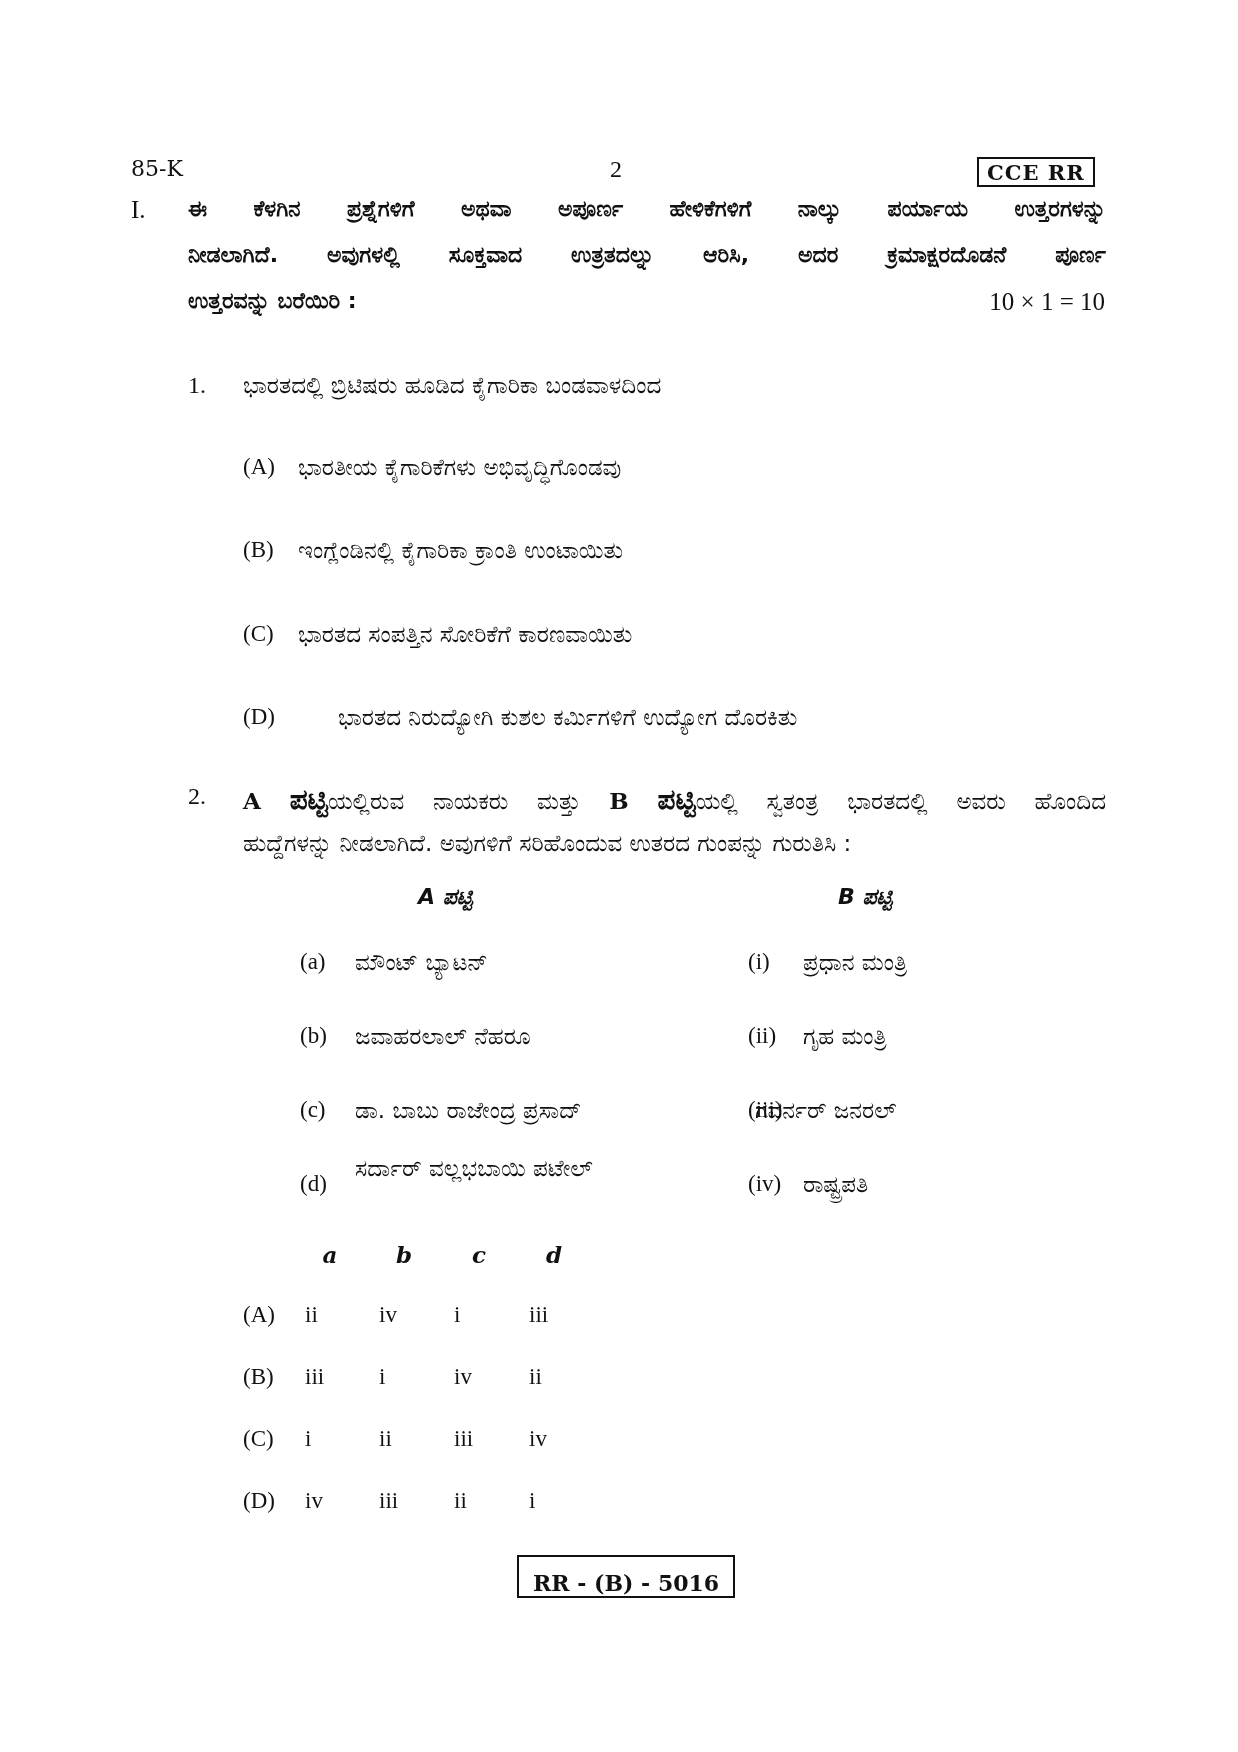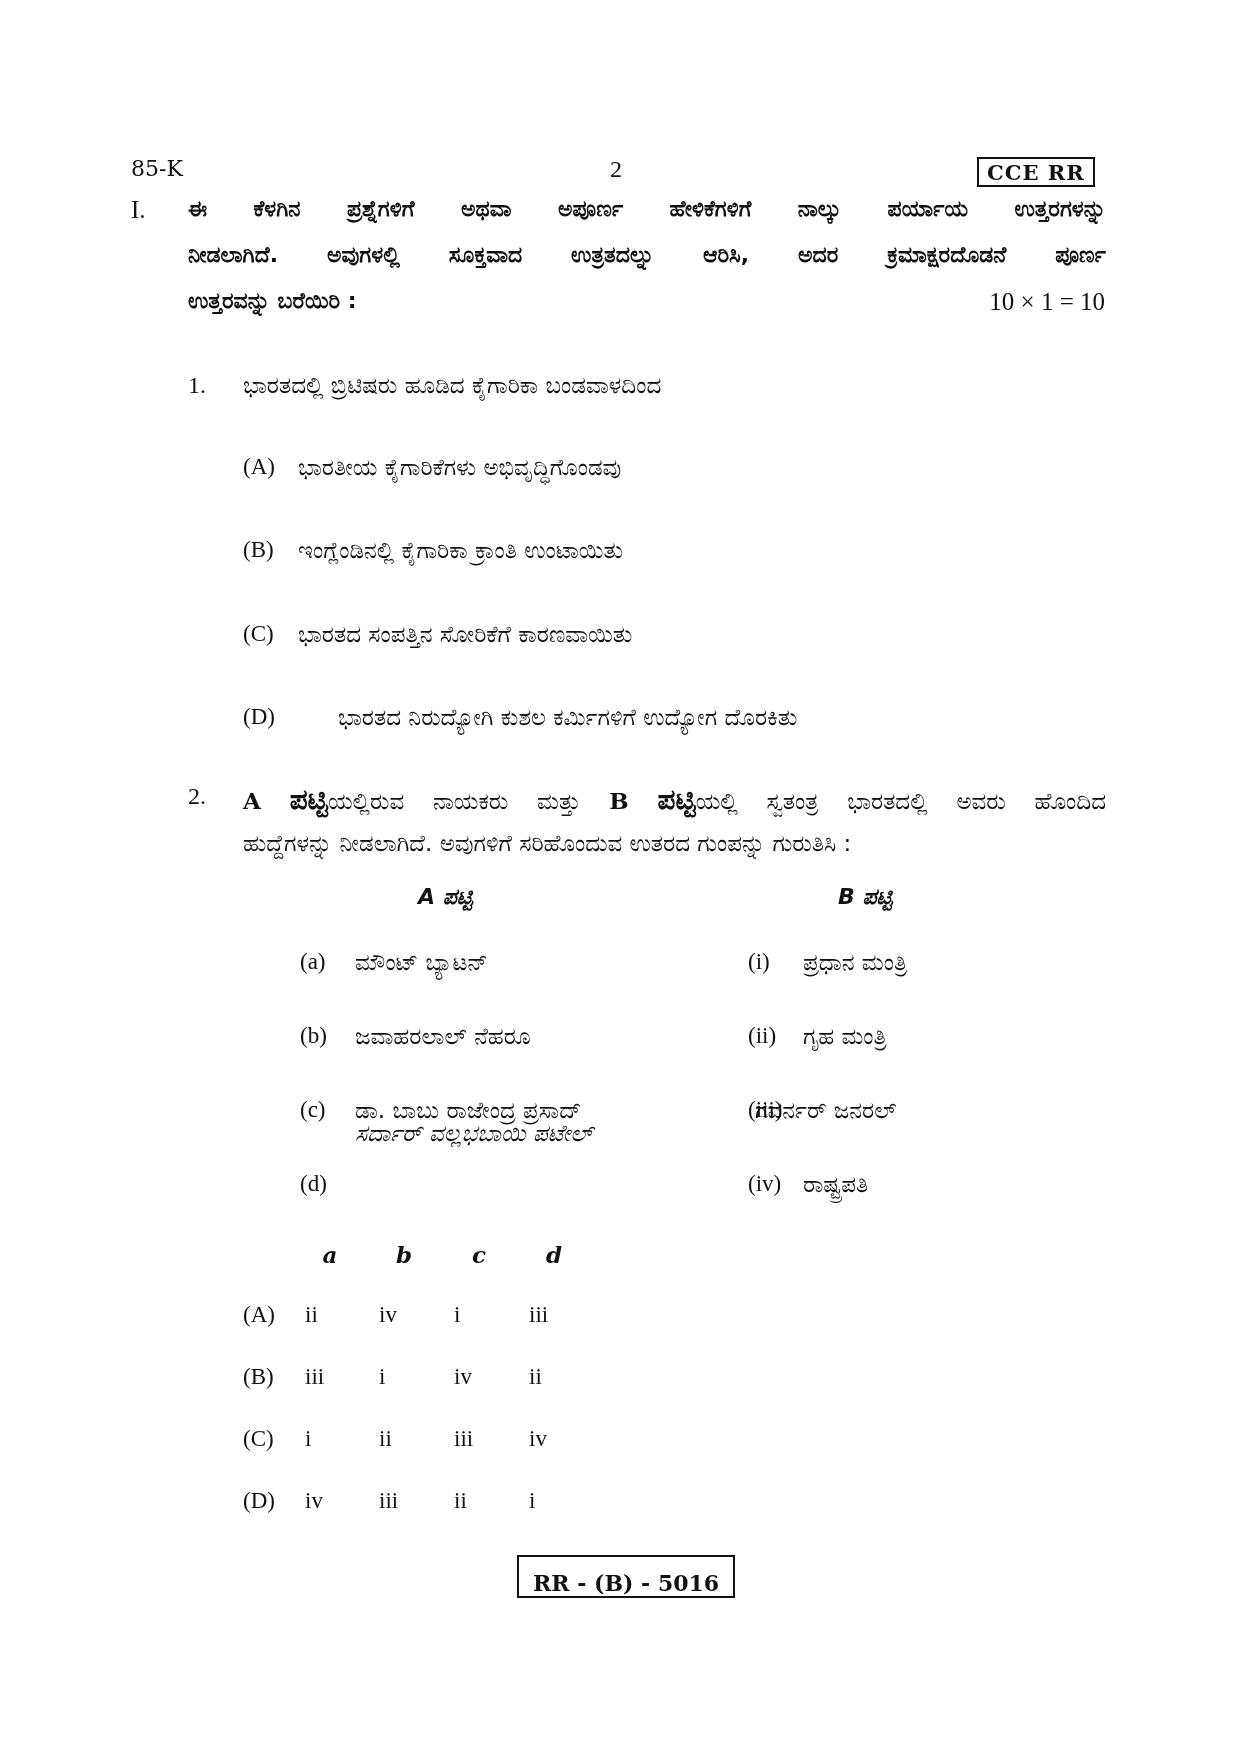--- a/index.html
+++ b/index.html
@@ -81,21 +81,21 @@
   <div class="abs ktext" style="left:355px; top:1023px;">ಜವಾಹರಲಾಲ್ ನೆಹರೂ</div>
   <div class="abs optlbl" style="left:748px; top:1023px;">(ii)</div>
   <div class="abs ktext" style="left:803px; top:1023px;">ಗೃಹ ಮಂತ್ರಿ</div>
 
   <div class="abs optlbl" style="left:300px; top:1097px;">(c)</div>
   <div class="abs ktext" style="left:355px; top:1097px;">ಡಾ. ಬಾಬು ರಾಜೇಂದ್ರ ಪ್ರಸಾದ್</div>
   <div class="abs optlbl" style="left:748px; top:1097px;">(iii)</div>
   <div class="abs ktext" style="left:755px; top:1097px;">ಗವರ್ನರ್ ಜನರಲ್</div>
 
   <div class="abs optlbl" style="left:300px; top:1171px;">(d)</div>
-  <div class="abs ktext" style="left:355px; top:1120px;font-style:italic;">ಸರ್ದಾರ್ ವಲ್ಲಭಬಾಯಿ ಪಟೇಲ್</div>
+  <div class="abs ktext" style="left:355px; top:1155px;">ಸರ್ದಾರ್ ವಲ್ಲಭಬಾಯಿ ಪಟೇಲ್</div>
   <div class="abs optlbl" style="left:748px; top:1171px;">(iv)</div>
   <div class="abs ktext" style="left:803px; top:1171px;">ರಾಷ್ಟ್ರಪತಿ</div>
 
   <div>
     <div class="abs tblhdr" style="left:305px; top:1241px;">a</div>
     <div class="abs tblhdr" style="left:379px; top:1241px;">b</div>
     <div class="abs tblhdr" style="left:454px; top:1241px;">c</div>
     <div class="abs tblhdr" style="left:529px; top:1241px;">d</div>
 
     <div class="abs optlbl" style="left:243px; top:1302px;">(A)</div>

